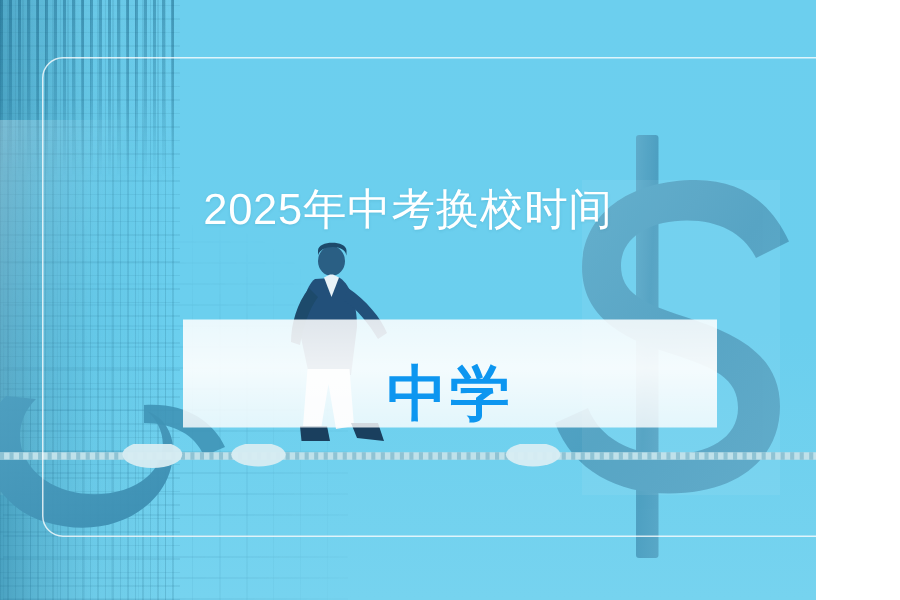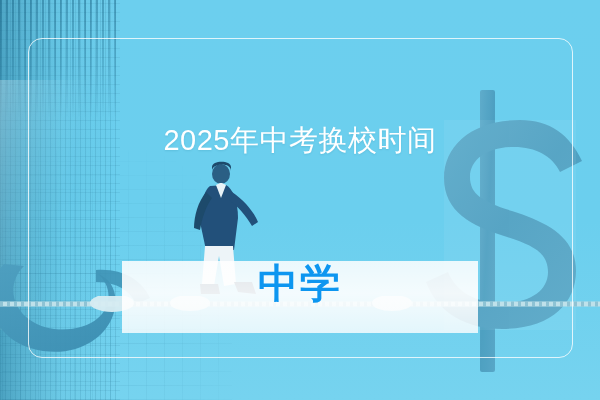--- a/index.html
+++ b/index.html
@@ -2,21 +2,21 @@
 <html><head>
 <meta charset="utf-8">
 <style>
   html, body {
     margin: 0;
     padding: 0;
     background: #ffffff;
   }
   #canvas {
     position: relative;
-    width: 600px;
+    width: 544px;
     height: 400px;
     overflow: hidden;
     background: #68cdec;
     font-family: "Liberation Sans", "DejaVu Sans", sans-serif;
     user-select: none;
   }
 
   
   .layer { position: absolute; pointer-events: none; }
 
@@ -117,23 +117,22 @@
 
   #subject-band {
     position: absolute;
     left: 122px; top: 213px;
     width: 356px; height: 72px;
     background: linear-gradient(180deg,
         rgba(255,255,255,0.86) 0%,
         rgba(255,255,255,0.92) 45%,
         rgba(255,255,255,0.80) 100%);
     display: flex;
-    align-items: flex-start;
+    align-items: flex-end;
     justify-content: center;
-    margin-top: 48px;
   }
   #subject-label {
     color: #0d96f0;
     font-size: 40px;
     font-weight: bold;
     line-height: 44px;
     letter-spacing: 2px;
     white-space: nowrap;
   }
 </style>

